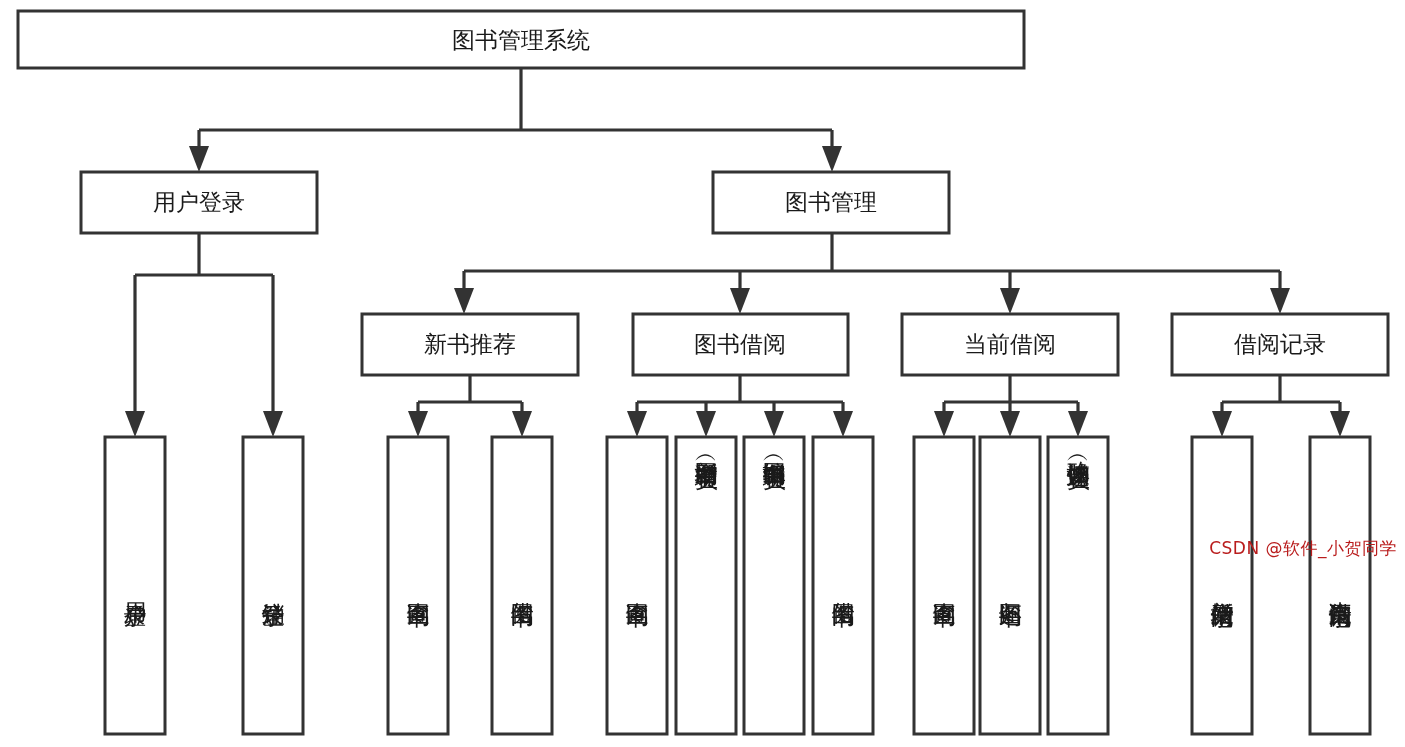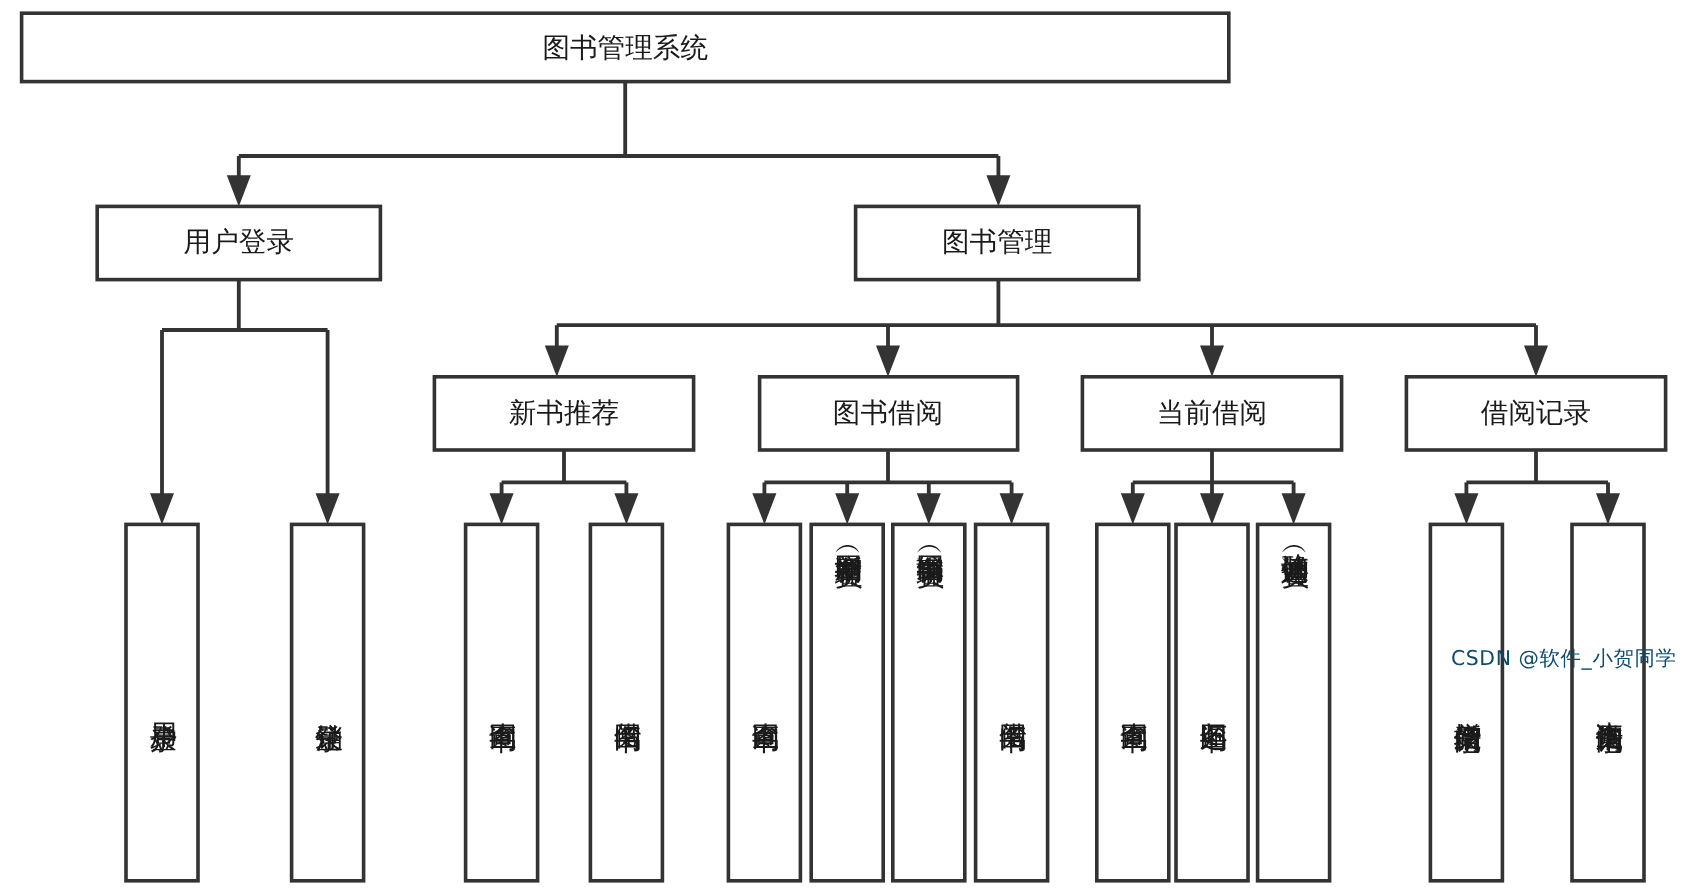--- a/index.html
+++ b/index.html
@@ -48,21 +48,21 @@
     fill: #1a1a1a;
     text-anchor: middle;
     dominant-baseline: middle;
   }
   .watermark {
     position: absolute;
     right: 8px;
     bottom: 6px;
     font-family: "DejaVu Sans", "Liberation Sans", sans-serif;
     font-size: 17px;
-    color: #0c4a6e;
+    color: #b91c1c;
     letter-spacing: 0.5px;
     white-space: nowrap;
     user-select: none;
   }
   .vlabel {
     position: absolute;
     font-family: "DejaVu Sans", "Liberation Sans", sans-serif;
     font-size: 23px;
     color: #1a1a1a;
     line-height: 1.28;

